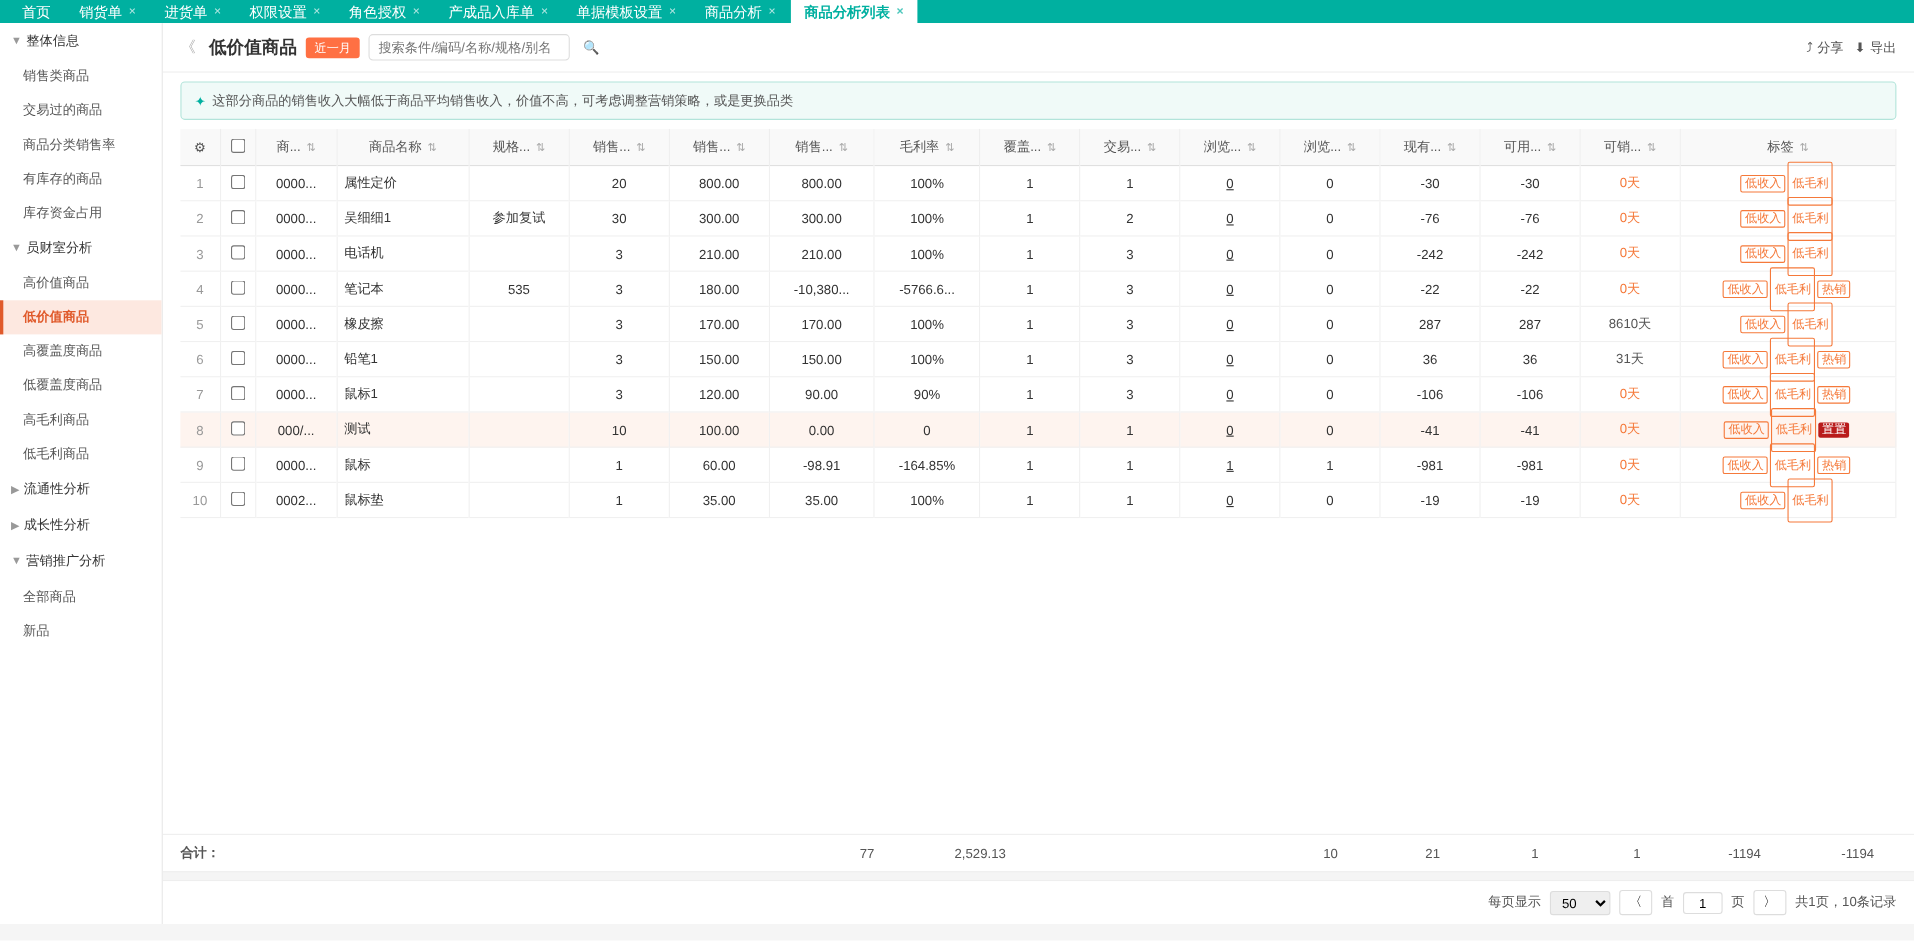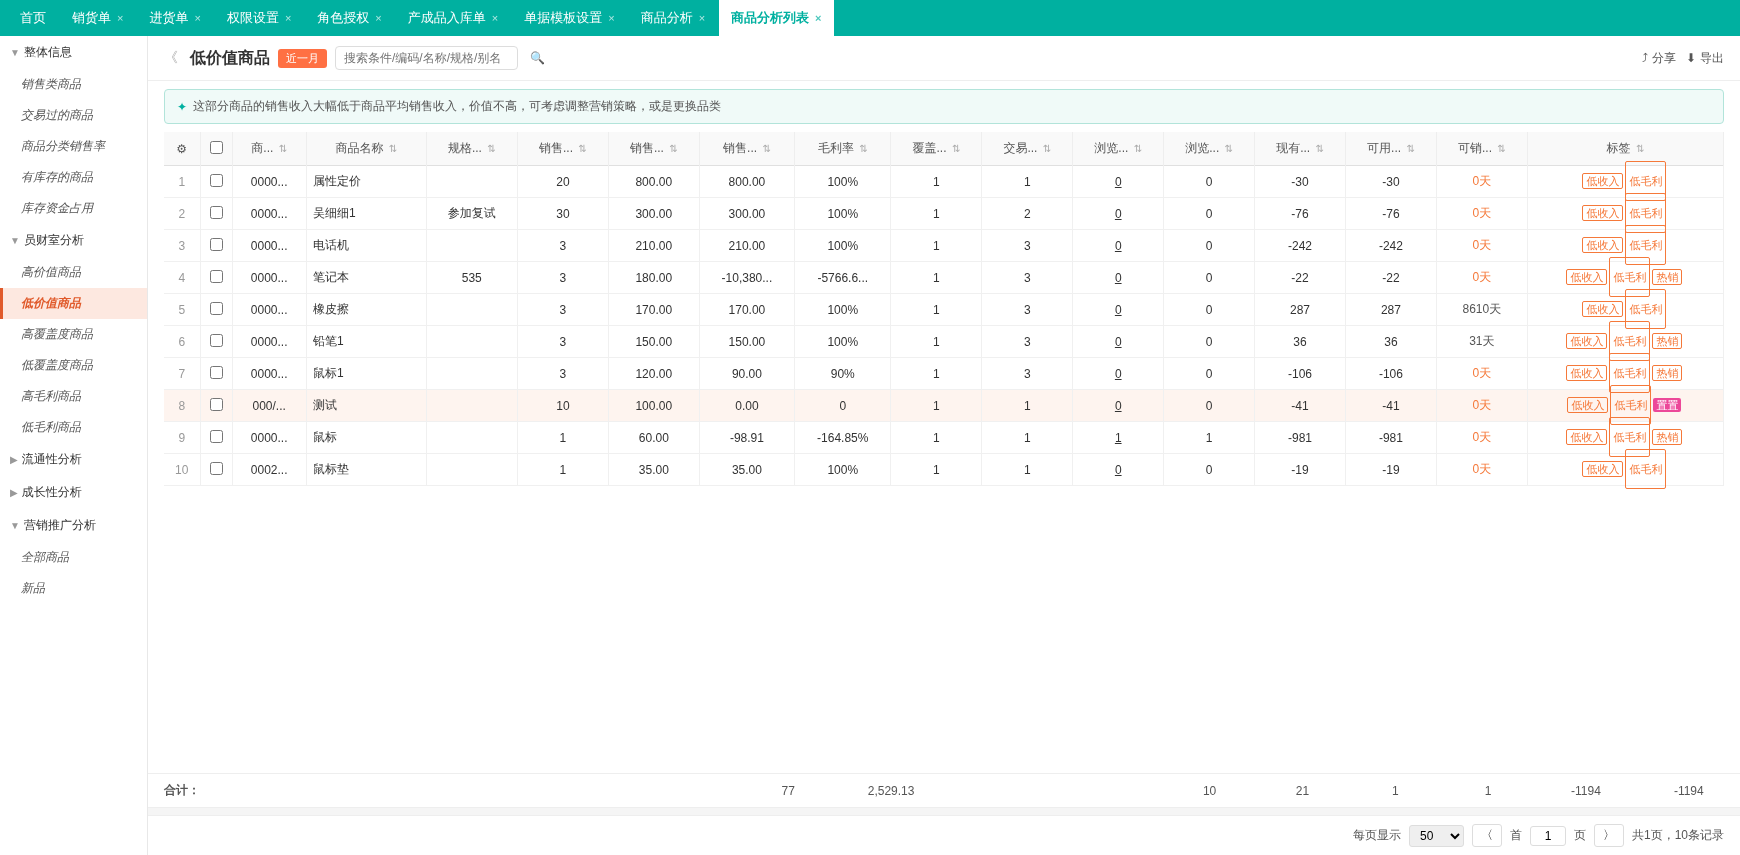--- a/index.html
+++ b/index.html
@@ -3,21 +3,21 @@
   <meta charset="utf-8">
   <style>
     * { box-sizing: border-box; margin: 0; padding: 0; }
     body { font-family: 'Microsoft YaHei', Arial, sans-serif; font-size: 12px; background: #f5f5f5; color: #333; }
 
     
     .top-nav {
       background: #00b0a0;
       display: flex;
       align-items: center;
-      height: 36px;
+      height: 21px;
       padding: 0 8px;
       gap: 2px;
     }
     .nav-item {
       color: #fff;
       padding: 0 12px;
       height: 36px;
       display: flex;
       align-items: center;
       cursor: pointer;
@@ -50,21 +50,20 @@
       color: #333;
       cursor: pointer;
     }
     .sidebar-section-header .arrow { margin-right: 4px; font-size: 10px; color: #999; }
     .sidebar-item {
       padding: 7px 10px 7px 18px;
       font-size: 12px;
       color: #555;
       cursor: pointer;
       border-left: 3px solid transparent;
-      font-style: italic;
     }
     .sidebar-item.active { background: #fde8e0; color: #e05a2b; border-left: 3px solid #e05a2b; font-weight: bold; }
 
     
     .content-area {
       flex: 1;
       display: flex;
       flex-direction: column;
       overflow: hidden;
     }
@@ -153,21 +152,21 @@
     tbody td {
       padding: 7px 6px;
       text-align: center;
       color: #333;
       border-right: 1px solid #f0f0f0;
       white-space: nowrap;
     }
     .tag-low-income { color: #f5793a; font-size: 11px; border: 1px solid #f5793a; border-radius: 2px; padding: 1px 3px; margin-right: 2px; }
     .tag-low-margin { color: #f5793a; font-size: 11px; border: 1px solid #f5793a; border-radius: 2px; padding: 13px 3px; margin-right: 2px; }
     .tag-hot { color: #f5793a; font-size: 11px; border: 1px solid #f5793a; border-radius: 2px; padding: 1px 3px; margin-right: 2px; text-align: right; }
-    .tag-recommend { background: #ec4899; color: #fff; font-size: 11px; border-radius: 2px; padding: 1px 3px; margin-right: 2px; }
+    .tag-recommend { background: #b91c1c; color: #fff; font-size: 11px; border-radius: 2px; padding: 1px 3px; margin-right: 2px; }
     .days-zero { color: #f5793a; }
     .days-normal { color: #555; }
     .underline-link { text-decoration: underline; color: #333; cursor: pointer; }
     .row-num { color: #999; }
     .checkbox { cursor: pointer; }
 
     
     .table-footer {
       border-top: 1px solid #eee;
       padding: 8px 16px;

